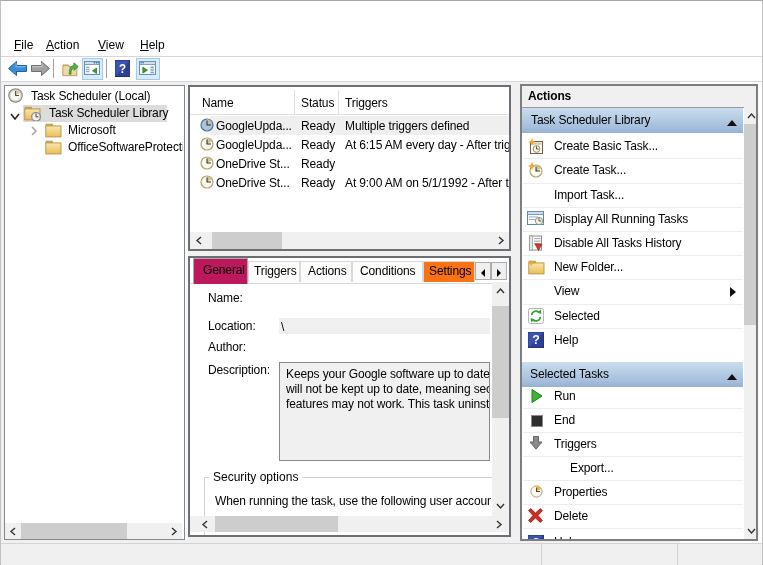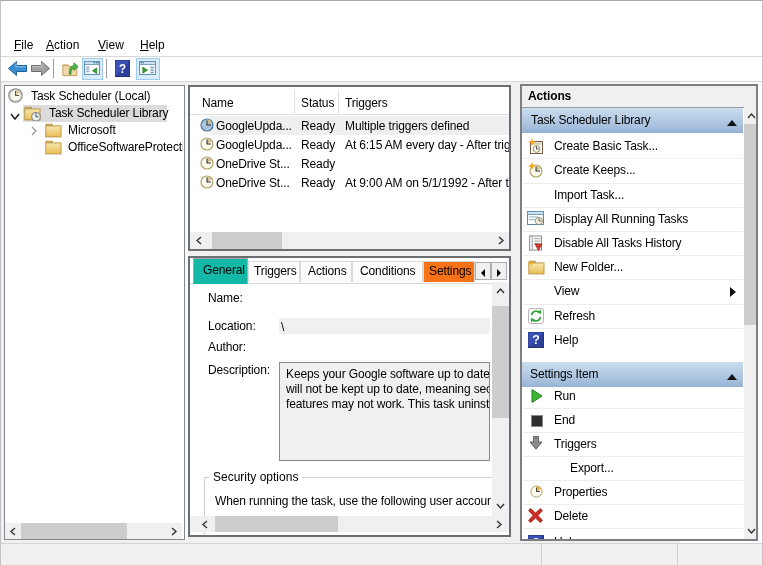--- a/index.html
+++ b/index.html
@@ -224,21 +224,21 @@
         </div>
       <div class="ab" style="left:110px;top:3px;width:52px;height:21px;background:#fcfcfc;border:1px solid #d9d9d9;border-bottom:none;box-sizing:border-box">
           <span class="txt" style="left:7px;top:2px">Actions</span>
         </div>
       <div class="ab" style="left:162px;top:3px;width:71px;height:21px;background:#fcfcfc;border:1px solid #d9d9d9;border-bottom:none;box-sizing:border-box">
           <span class="txt" style="left:7px;top:2px">Conditions</span>
         </div>
       <div class="ab" style="left:233px;top:3px;width:52px;height:21px;background:#f97316;border:1px solid #d9d9d9;border-bottom:none;box-sizing:border-box">
           <span class="txt" style="left:5px;top:2px">Settings</span>
         </div>
-      <div class="ab" style="left:3px;top:0;width:55px;height:26px;background:#14b8a6;border:1px solid #a8a8a8;border-bottom:none;box-sizing:border-box">
+      <div class="ab" style="left:3px;top:0;width:55px;height:26px;background:#be185d;border:1px solid #a8a8a8;border-bottom:none;box-sizing:border-box">
           <span class="txt" style="left:9px;top:4px">General</span>
         </div>
 
       <div class="ab" style="left:285px;top:4px;width:16px;height:18px;background:#f0f0f0;border:1px solid #adadad;box-sizing:border-box">
         <svg class="ab" style="left:4px;top:6px" width="6" height="8" viewBox="0 0 6 8">
             <path d="M5,0 L1,4 L5,8 Z" fill="#000"></path>
           </svg>
       </div>
       <div class="ab" style="left:301px;top:4px;width:16px;height:18px;background:#f0f0f0;border:1px solid #adadad;box-sizing:border-box">
         <svg class="ab" style="left:4px;top:6px" width="6" height="8" viewBox="0 0 6 8">
@@ -314,21 +314,21 @@
         <path d="M8.5,11 L8.5,8.4 M8.5,11 L10.6,11" stroke="#444" stroke-width="0.9" fill="none"></path>
         <path d="M4,0 L5.1,2.9 L8,4 L5.1,5.1 L4,8 L2.9,5.1 L0,4 L2.9,2.9 Z" fill="#f6a821"></path>
       </svg>
       <span class="txt" style="left:32px;top:53px">Create Basic Task...</span>
       <svg class="ab" style="left:6px;top:76px" width="16" height="16" viewBox="0 0 16 16">
         <circle cx="8" cy="9" r="6" fill="#fdfbee" stroke="#b0a268" stroke-width="1.1"></circle>
         <path d="M8,9 L8,3.2 A5.8,5.8 0 0 1 13,6.2 Z" fill="#cfc397"></path>
         <path d="M8,9.3 L8,4.6 M7.7,9 L12,9" stroke="#333" stroke-width="1" fill="none"></path>
         <path d="M4,0 L5.2,2.8 L8,4 L5.2,5.2 L4,8 L2.8,5.2 L0,4 L2.8,2.8 Z" fill="#f6a821"></path>
       </svg>
-      <span class="txt" style="left:32px;top:77px">Create Keeps...</span>
+      <span class="txt" style="left:32px;top:77px">Create Task...</span>
       <span class="txt" style="left:32px;top:102px">Import Task...</span>
       <svg class="ab" style="left:5px;top:125px" width="17" height="15" viewBox="0 0 17 15">
         <rect x="0.5" y="0.5" width="16" height="13" fill="#fff" stroke="#5b87ab"></rect>
         <rect x="0.5" y="0.5" width="16" height="3" fill="#cfe0ee" stroke="#5b87ab" stroke-width="0.8"></rect>
         <rect x="2" y="5.4" width="9" height="1.1" fill="#9ab6cc"></rect>
         <rect x="2" y="8" width="7" height="1.1" fill="#9ab6cc"></rect>
         <circle cx="12" cy="10" r="3.6" fill="#f6f3e2" stroke="#8a8a66" stroke-width="0.9"></circle>
         <path d="M12,10 L12,7.2 M12,10 L14.2,10" stroke="#444" stroke-width="0.9" fill="none"></path>
       </svg>
       <span class="txt" style="left:32px;top:126px">Display All Running Tasks</span>
@@ -358,30 +358,30 @@
       <svg class="ab" style="left:208px;top:201px" width="6" height="10" viewBox="0 0 6 10">
           <path d="M0,0 L6,5 L0,10 Z" fill="#111"></path>
         </svg>
       <svg class="ab" style="left:6px;top:222px" width="16" height="16" viewBox="0 0 16 16">
         <rect x="0.5" y="0.5" width="15" height="15" rx="2" fill="#fff" stroke="#b5b5b5"></rect>
         <path d="M3.6,7.2 A4.6,4.6 0 0 1 11.6,4.6" fill="none" stroke="#2fa838" stroke-width="1.7"></path>
         <path d="M12.9,1.6 L13.3,6 L9.2,4.4 Z" fill="#2fa838"></path>
         <path d="M12.4,8.8 A4.6,4.6 0 0 1 4.4,11.4" fill="none" stroke="#2fa838" stroke-width="1.7"></path>
         <path d="M3.1,14.4 L2.7,10 L6.8,11.6 Z" fill="#2fa838"></path>
       </svg>
-      <span class="txt" style="left:32px;top:223px">Refresh</span>
+      <span class="txt" style="left:32px;top:223px">Selected</span>
       <svg class="ab" style="left:6px;top:246px" width="16" height="16" viewBox="0 0 18 18">
         <rect x="0.5" y="0.5" width="17" height="17" fill="#2b3f9b" stroke="#1b2a6b"></rect>
         <path d="M0.5,0.5 L17.5,0.5 L0.5,17.5 Z" fill="#3a52b5"></path>
         <text x="9" y="14" font-family="Liberation Sans" font-size="14" font-weight="bold" fill="#fff" text-anchor="middle">?</text>
       </svg>
       <span class="txt" style="left:32px;top:247px">Help</span>
 
       <div class="ab bluebar" style="left:0;top:276px;width:221px;height:25px">
-        <span class="txt" style="left:8px;top:5px">Settings Item</span>
+        <span class="txt" style="left:8px;top:5px">Selected Tasks</span>
         <svg class="ab" style="left:205px;top:12px" width="10" height="6" viewBox="0 0 10 6">
             <path d="M5,0 L10,6 L0,6 Z" fill="#111"></path>
           </svg>
       </div>
       <svg class="ab" style="left:9px;top:303px" width="12" height="14" viewBox="0 0 12 14">
           <path d="M1,0.5 L11,7 L1,13.5 Z" fill="#3db531" stroke="#1e7d1e" stroke-width="1"></path>
         </svg>
       <span class="txt" style="left:32px;top:303px">Run</span>
       <div class="ab" style="left:9px;top:329px;width:10px;height:10px;background:#2e2e2e;border:1px solid #8a8a8a"></div>
       <span class="txt" style="left:32px;top:327px">End</span>

